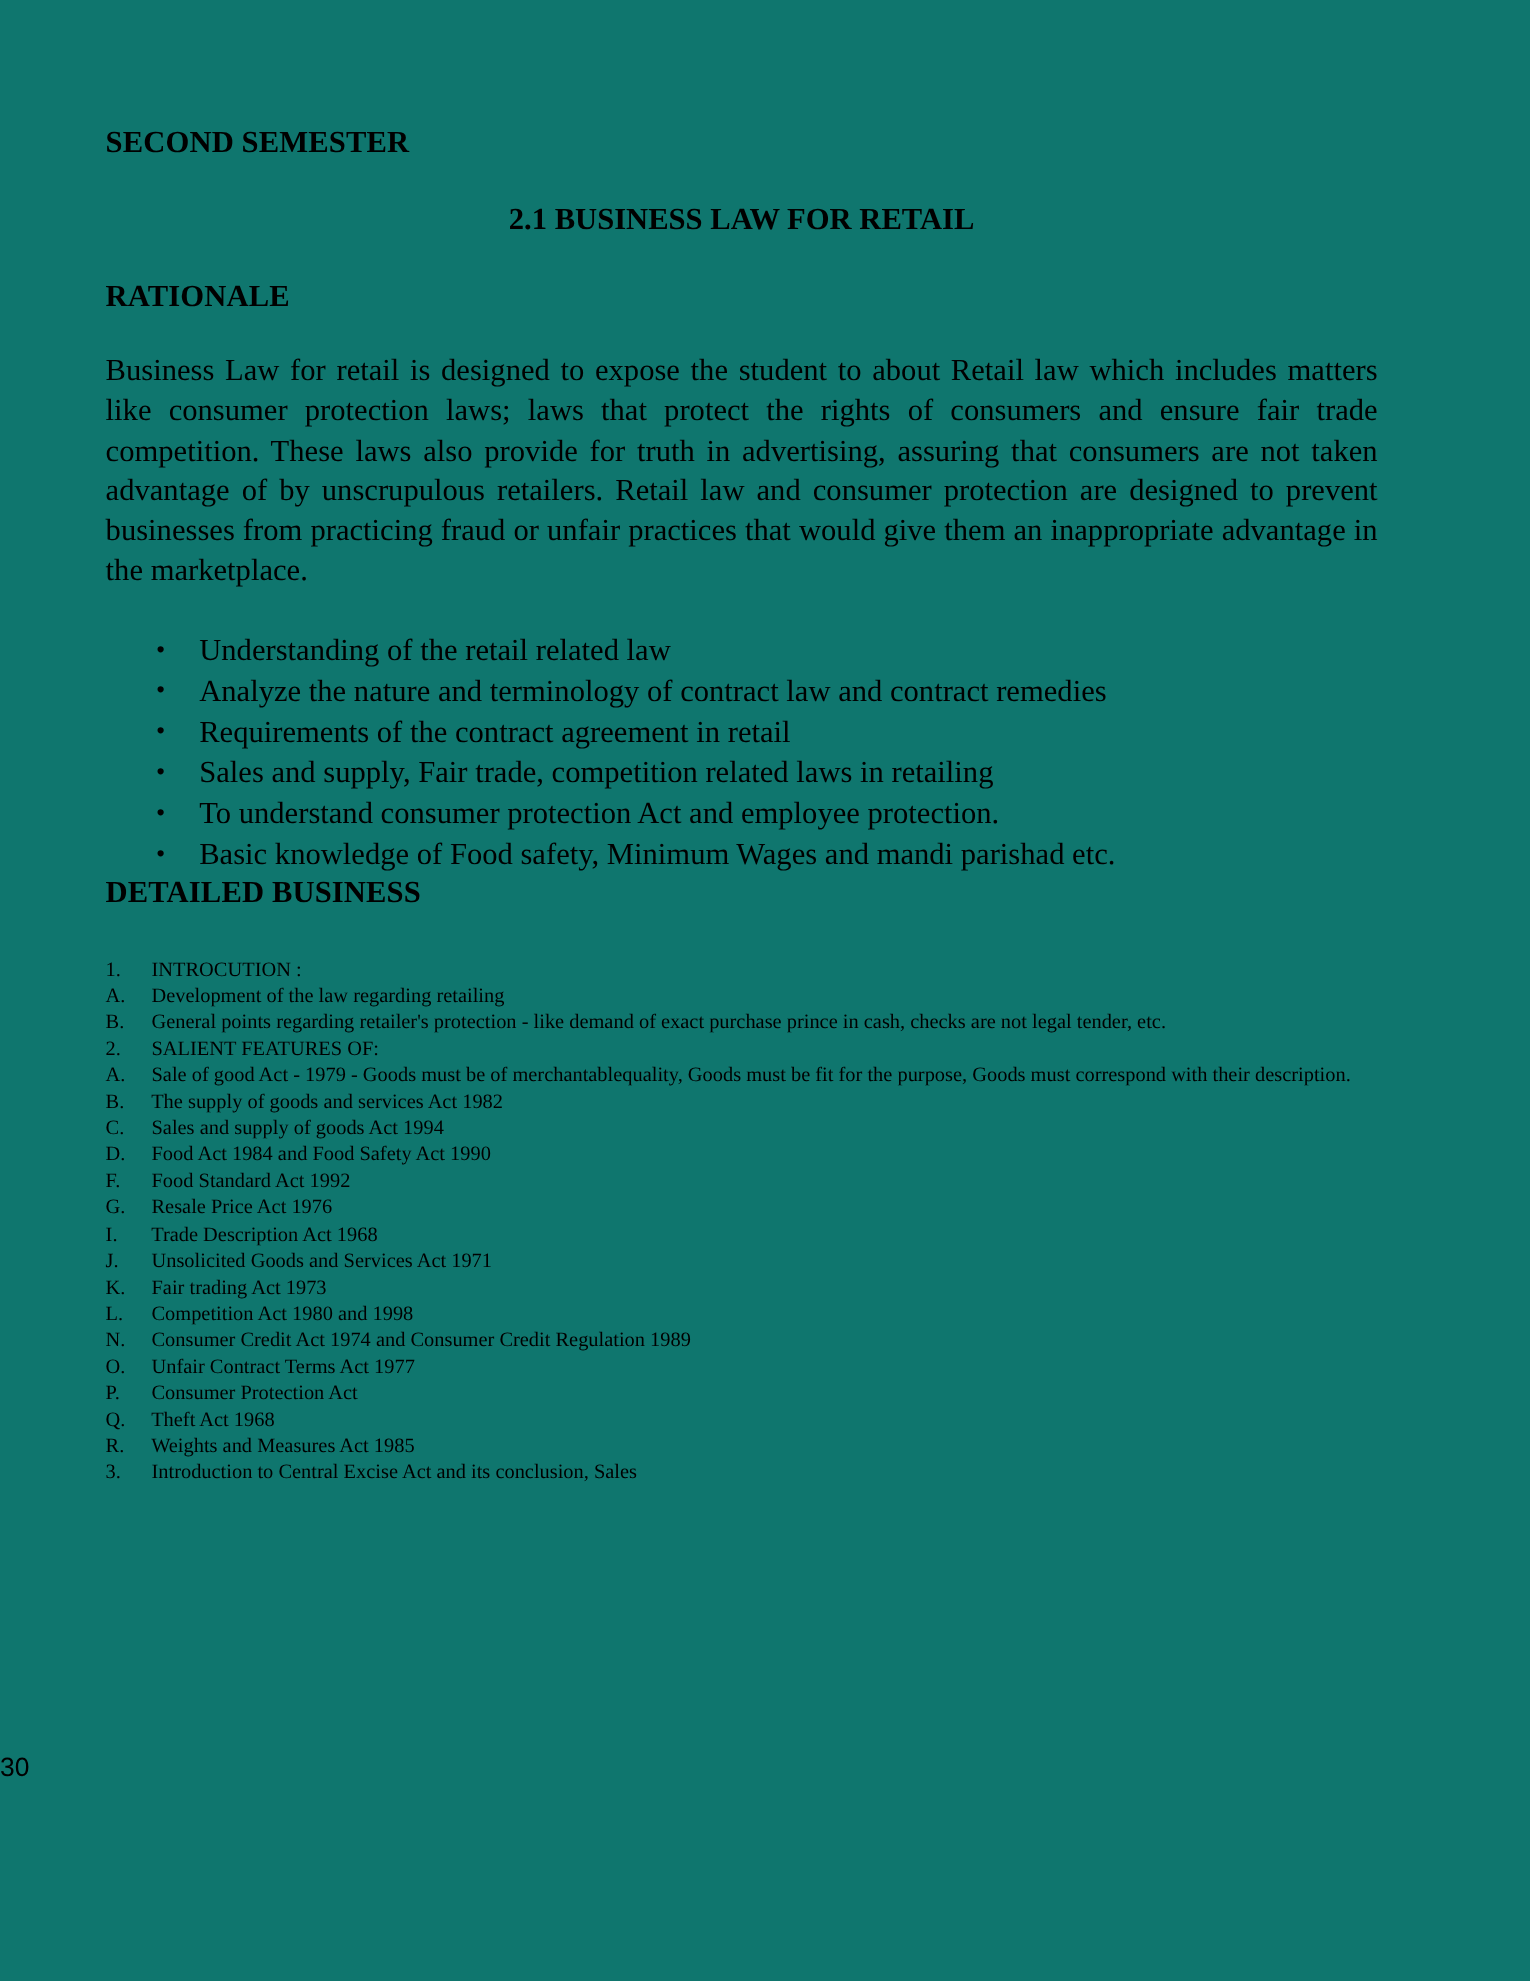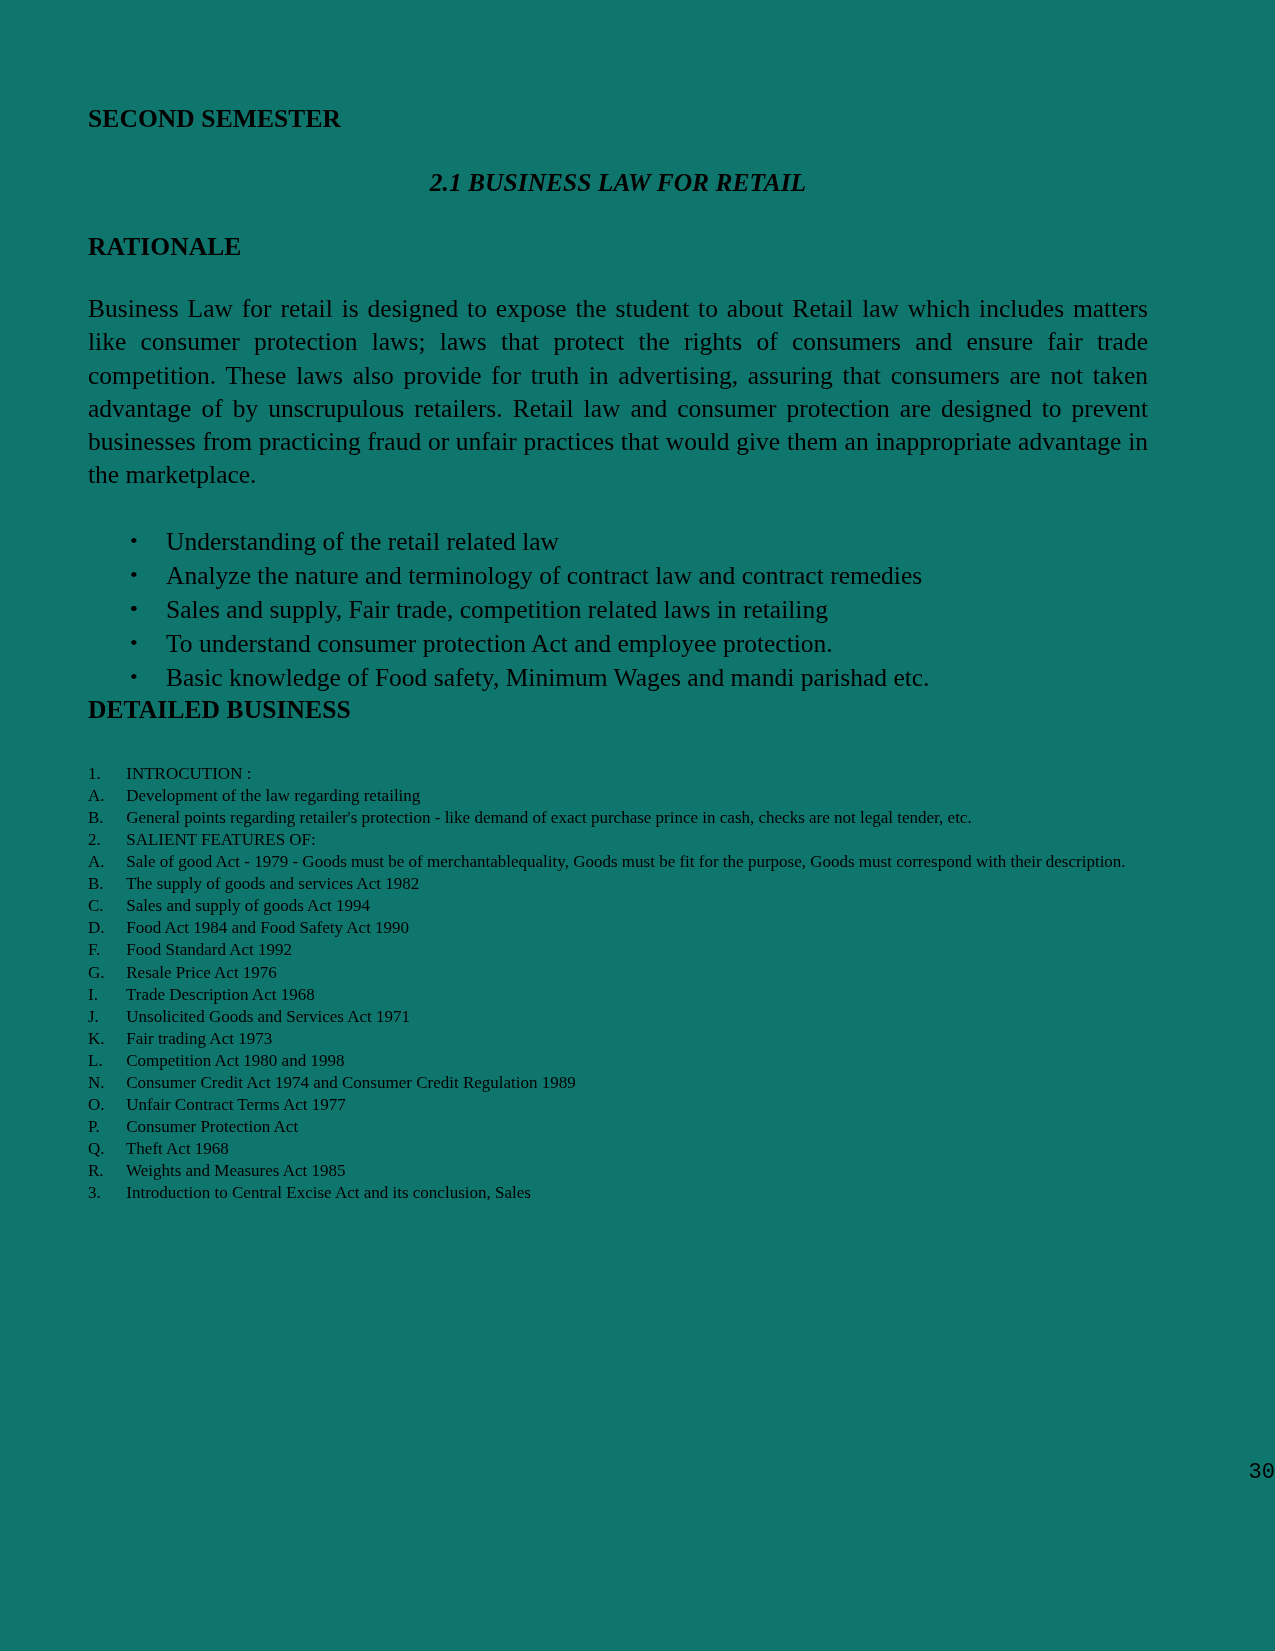--- a/index.html
+++ b/index.html
@@ -35,21 +35,20 @@
     line-height: 1.18;
     letter-spacing: 0.1px;
     margin: 0;
   }
   .h-center {
     text-align: center;
     font-weight: bold;
     font-size: 25.5px;
     line-height: 1.18;
     margin: 0;
-    font-style: italic;
   }
   .para {
     font-size: 25.5px;
     line-height: 1.30;
     text-align: justify;
     text-justify: inter-word;
     margin: 0;
   }
   .spacer-30 { height: 30px; }
   .spacer-34 { height: 34px; }
@@ -91,22 +90,22 @@
   .item.hang {
     
     text-indent: 0;
   }
 
   .pageno {
     position: absolute;
     left: 0;
     right: 0;
     top: 1462px;
-    text-align: right;
-    font-family: Liberation Mono, monospace;
+    text-align: left;
+    font-family: Liberation Sans, sans-serif;
     font-size: 22px;
     line-height: 1;
   }
 </style>
 </head>
 <body>
 
 <div class="page">
   <div class="content">
 
@@ -123,21 +122,21 @@
     <div class="spacer-30"></div>
 
     <p class="para">Business Law for retail is designed to expose the student to about Retail law which includes matters like consumer protection laws; laws that protect the rights of consumers and ensure fair trade competition. These laws also provide for truth in advertising, assuring that consumers are not taken advantage of by unscrupulous retailers. Retail law and consumer protection are designed to prevent businesses from practicing fraud or unfair practices that would give them an inappropriate advantage in the marketplace.</p>
 
     <div class="spacer-34"></div>
 
 
     <ul class="bullets" id="outcomes-list">
         <li><span class="dot">•</span><span>Understanding of the retail related law</span></li>
         <li><span class="dot">•</span><span>Analyze the nature and terminology of contract law and contract remedies</span></li>
-        <li><span class="dot">•</span></li>
+        <li><span class="dot">•</span><span>Requirements of the contract agreement in retail</span></li>
         <li><span class="dot">•</span><span>Sales and supply, Fair trade, competition related laws in retailing</span></li>
         <li><span class="dot">•</span><span>To understand consumer protection Act and employee protection.</span></li>
         <li><span class="dot">•</span><span>Basic knowledge of Food safety, Minimum Wages and mandi parishad etc.</span></li>
       </ul>
 
     <h3 class="h-bold">DETAILED BUSINESS</h3>
 
     <div class="spacer-38"></div>
 
     <div id="detailed-list">

